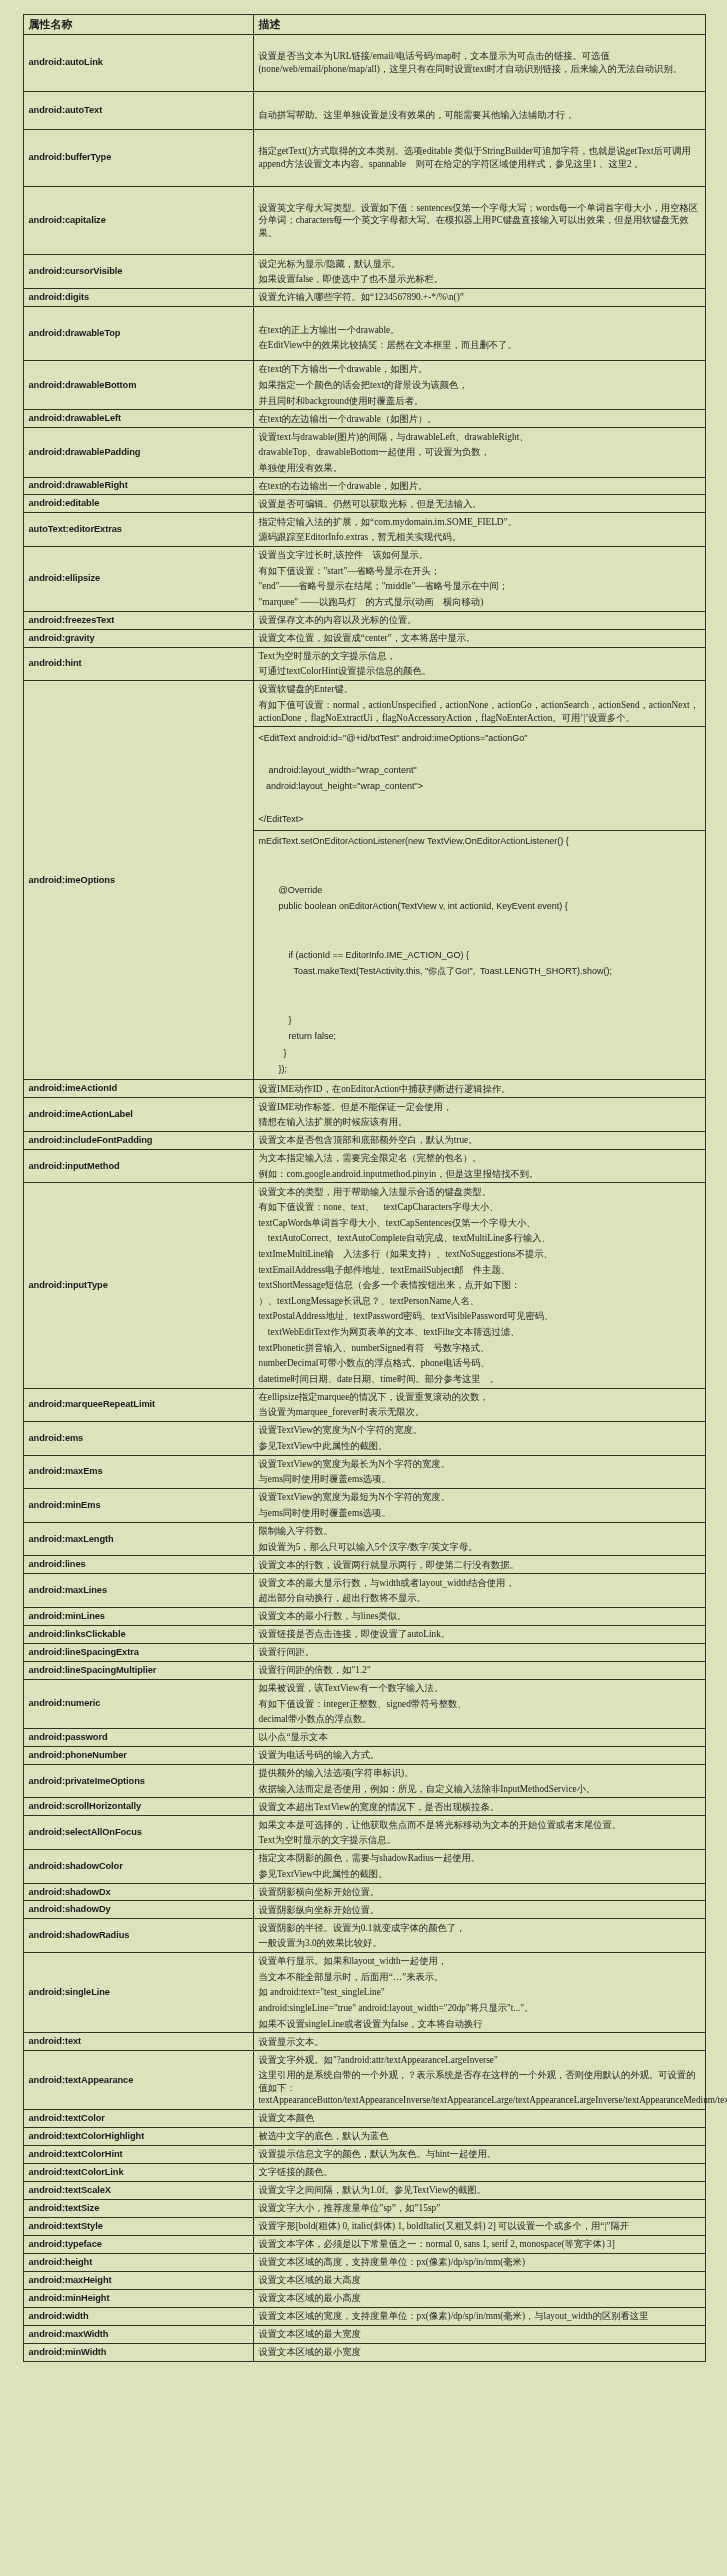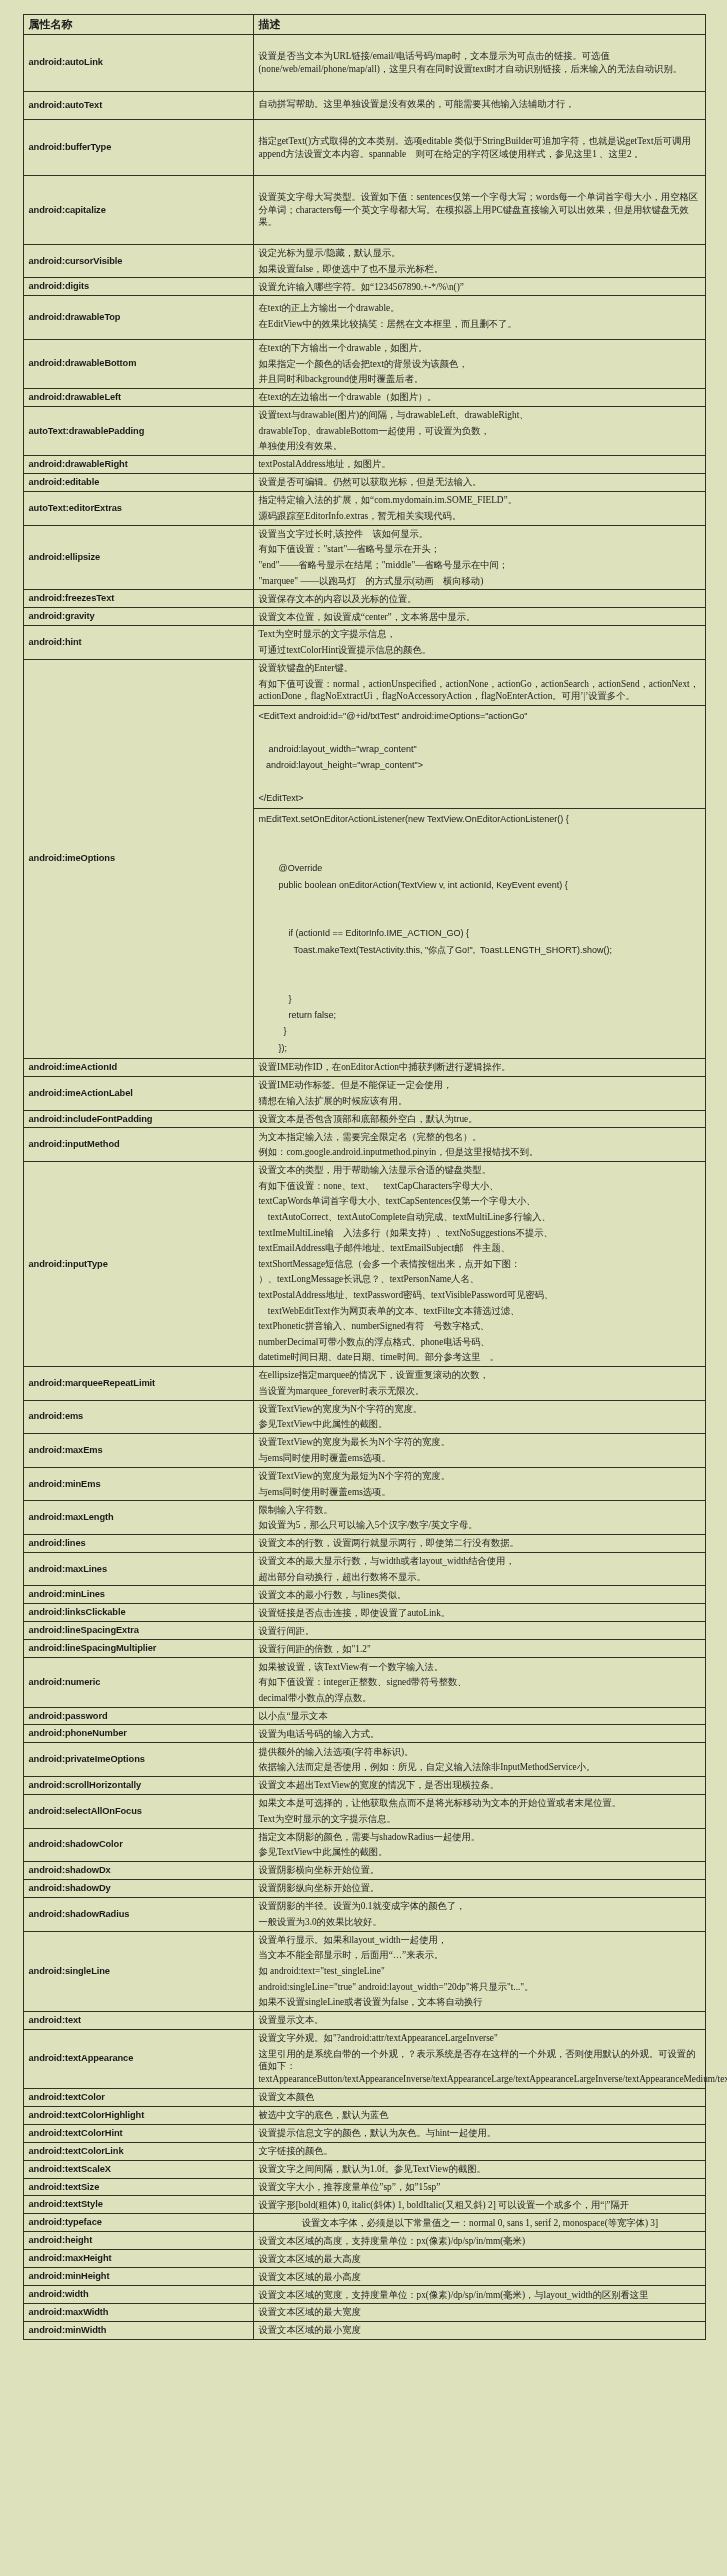--- a/index.html
+++ b/index.html
@@ -53,34 +53,34 @@
   td.desc {
     font-size: 9.3px;
     line-height: 12.6px;
   }
   td.desc p {
     margin: 0 0 3px 0;
   }
   td.desc p:last-child { margin-bottom: 0; }
 
   td.desc.pad-lg { padding-top: 15px; padding-bottom: 15px; font-family: Liberation Serif, serif; }
-  td.desc.pad-md { padding-top: 6px; padding-bottom: 8.2px; }
+  td.desc.pad-md { padding-top: 17px; padding-bottom: 8.2px; }
 
   td.name.pad-lg { padding-top: 15px; padding-bottom: 15px; }
   td.name.pad-md { padding-top: 8.2px; padding-bottom: 8.2px; }
 
   
   td.code {
     font-family: "Liberation Sans", "DejaVu Sans", sans-serif;
     font-size: 9px;
     line-height: 16.3px;
     white-space: pre-wrap;
     padding: 4.5px 3.7px 4.5px 4.5px;
   }
-  td.center { text-align: center; }
+  td.center { }
 </style>
 </head>
 <body>
 
 <div id="doc">
   <table class="attr-table">
     <colgroup>
         <col class="c-name">
         <col class="c-desc">
       </colgroup>
@@ -143,31 +143,31 @@
             <p>并且同时和background使用时覆盖后者。</p>
           </td>
         </tr>
         <tr>
           <td class="name ">android:drawableLeft</td>
           <td class="desc ">
             <p>在text的左边输出一个drawable（如图片）。</p>
           </td>
         </tr>
         <tr>
-          <td class="name ">autoText:drawablePadding</td>
+          <td class="name ">android:drawablePadding</td>
           <td class="desc ">
             <p>设置text与drawable(图片)的间隔，与drawableLeft、drawableRight、</p>
             <p>drawableTop、drawableBottom一起使用，可设置为负数，</p>
             <p>单独使用没有效果。</p>
           </td>
         </tr>
         <tr>
           <td class="name ">android:drawableRight</td>
           <td class="desc ">
-            <p>textPostalAddress地址，如图片。</p>
+            <p>在text的右边输出一个drawable，如图片。</p>
           </td>
         </tr>
         <tr>
           <td class="name ">android:editable</td>
           <td class="desc ">
             <p>设置是否可编辑。仍然可以获取光标，但是无法输入。</p>
           </td>
         </tr>
         <tr>
           <td class="name ">autoText:editorExtras</td>

